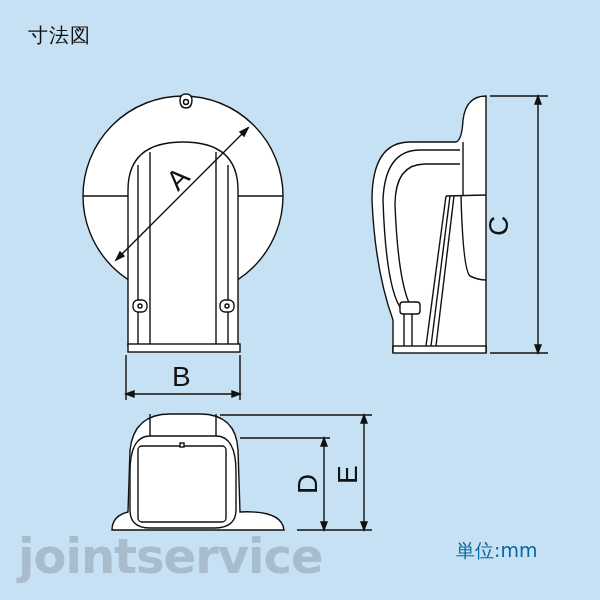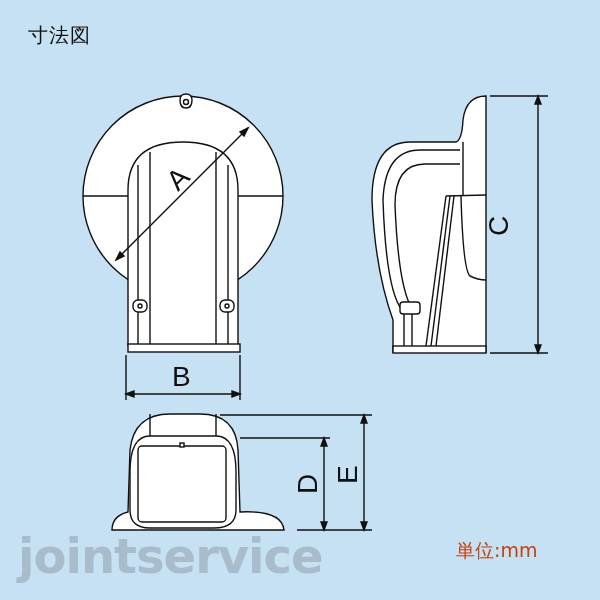--- a/index.html
+++ b/index.html
@@ -1,18 +1,18 @@
 <!DOCTYPE html>
 <html><head>
 <meta charset="utf-8">
 <style>
   html,body{margin:0;padding:0;}
   body{width:600px;height:600px;background:#c6e0f4;position:relative;overflow:hidden;font-family:"DejaVu Sans",sans-serif;}
   .title{position:absolute;left:28px;top:22px;font-size:20px;color:#111;letter-spacing:1px;}
-  .unit{position:absolute;left:456px;top:538px;font-size:19px;color:#c2410c;}
+  .unit{position:absolute;left:456px;top:538px;font-size:19px;color:#0369a1;}
   .watermark{position:absolute;left:18px;top:528px;font-family:"DejaVu Sans",sans-serif;font-weight:bold;font-size:48px;color:#a8bccb;letter-spacing:-1px;}
   svg{position:absolute;left:0;top:0;}
   .lbl{font-family:"Liberation Sans",sans-serif;font-size:28px;fill:#111;}
 </style>
 </head>
 <body>
 
 <div class="title">寸法図</div>
 
 <svg width="600" height="600" viewBox="0 0 600 600">

